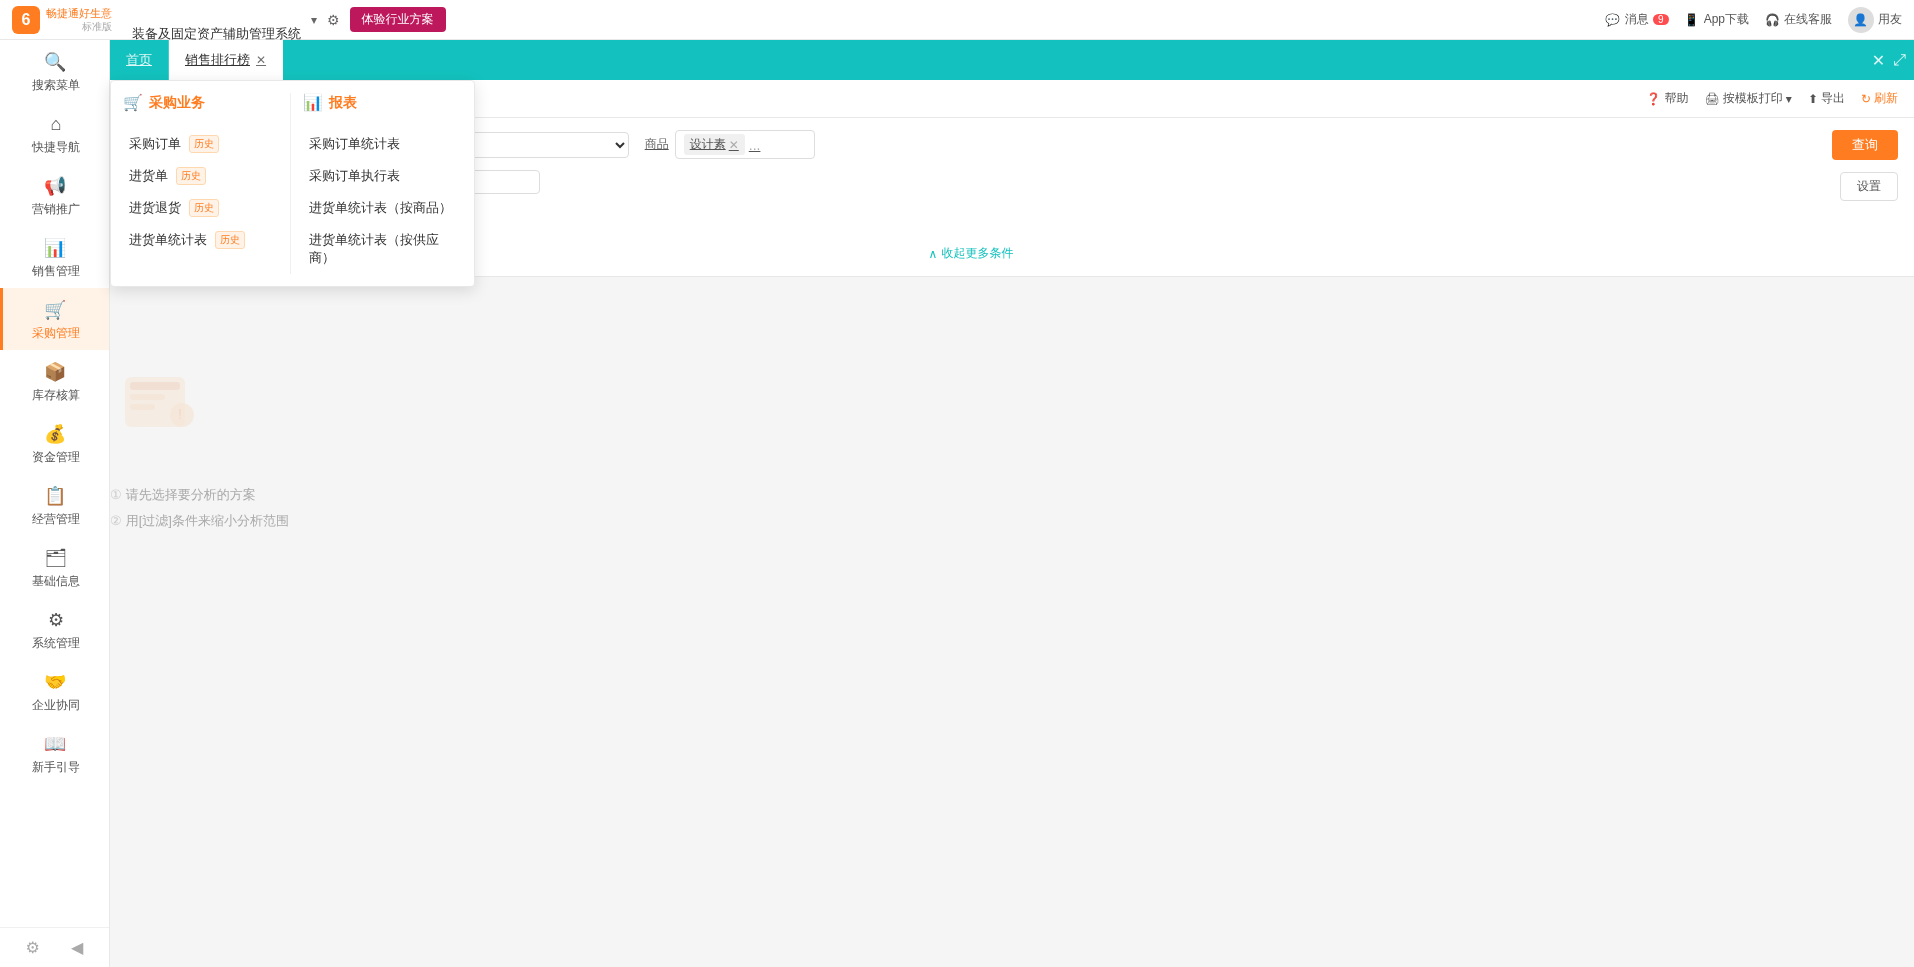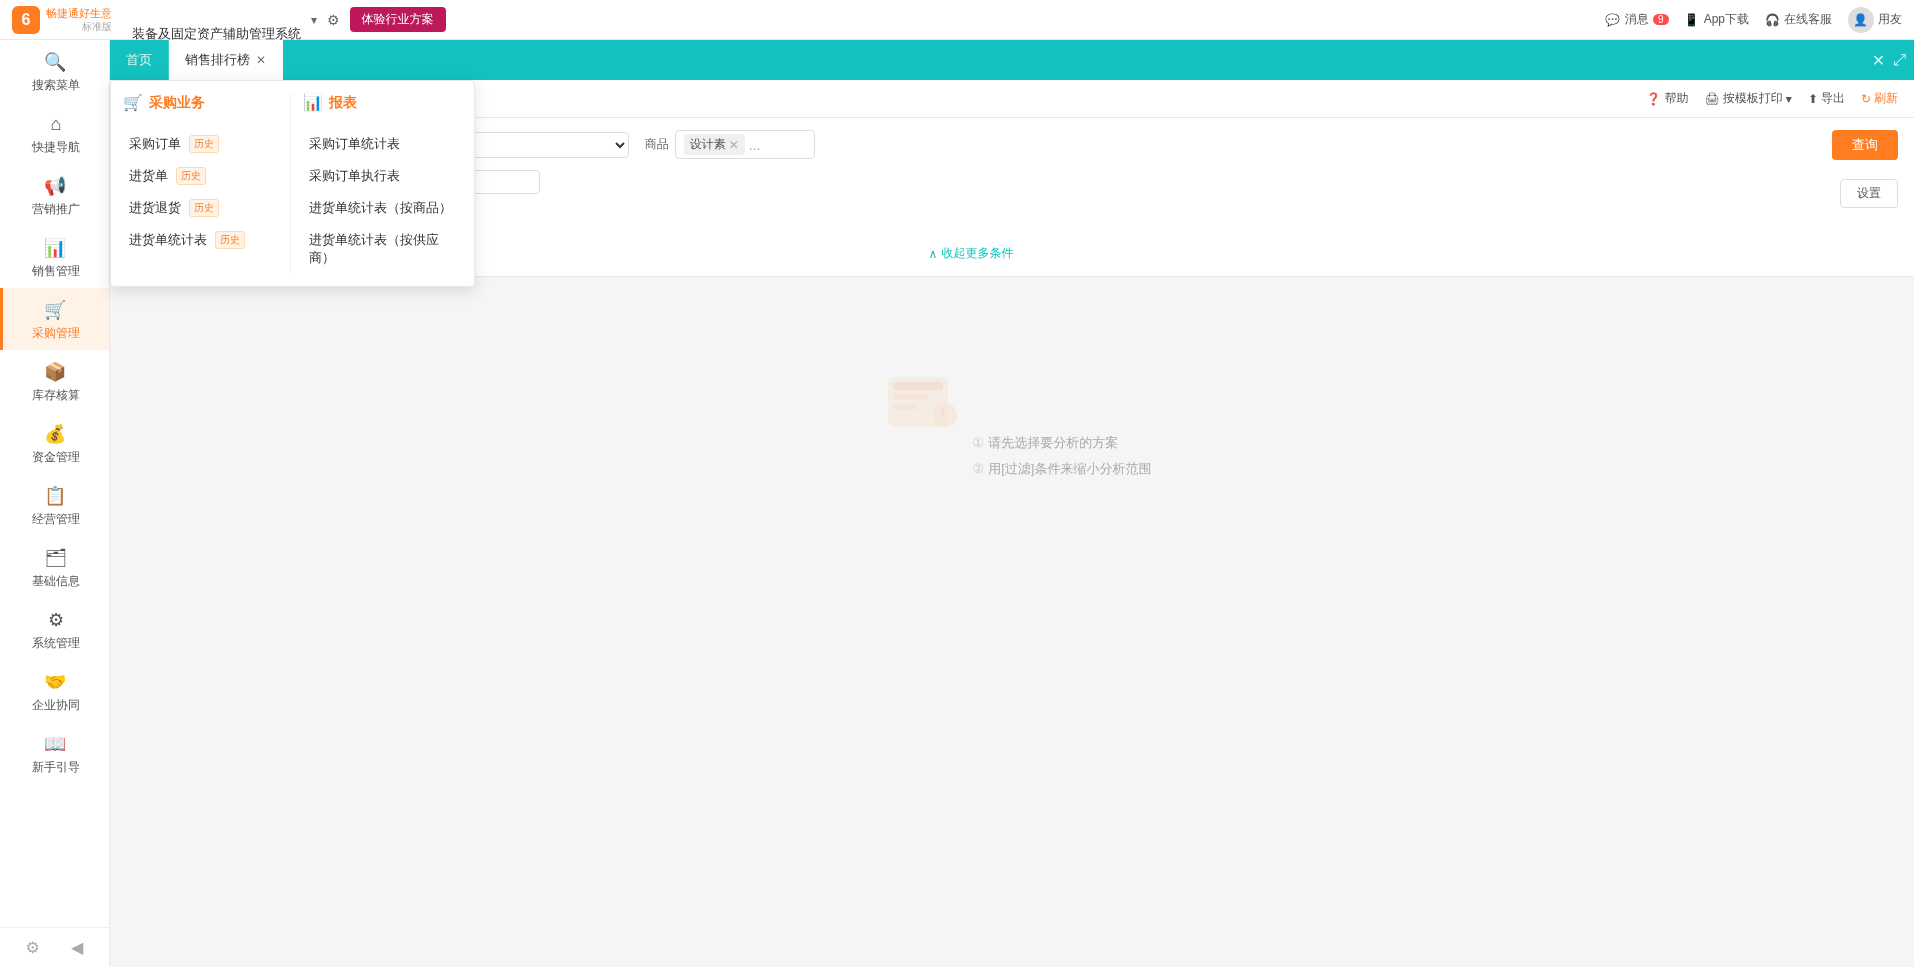--- a/index.html
+++ b/index.html
@@ -161,20 +161,21 @@
     .tab-item {
       display: flex;
       align-items: center;
       padding: 0 16px;
       font-size: 13px;
       cursor: pointer;
       color: rgba(255,255,255,0.85);
       border-right: 1px solid rgba(255,255,255,0.2);
       gap: 6px;
       white-space: nowrap;
+      text-decoration: underline;
     }
     .tab-item.active {
       background: #fff;
       color: #333;
     }
     .tab-close {
       font-size: 12px;
       opacity: 0.7;
       cursor: pointer;
     }
@@ -232,20 +233,21 @@
       gap: 16px;
       margin-bottom: 10px;
       flex-wrap: wrap;
     }
     .filter-item {
       display: flex;
       align-items: center;
       gap: 6px;
       font-size: 12px;
       color: #555;
+      text-decoration: underline;
     }
     .filter-label { color: #666; white-space: nowrap; }
     .filter-input {
       border: 1px solid #ddd;
       border-radius: 4px;
       padding: 4px 8px;
       font-size: 12px;
       color: #333;
       min-width: 140px;
     }
@@ -300,28 +302,29 @@
       color: #555;
       border: 1px solid #ddd;
       border-radius: 4px;
       padding: 5px 16px;
       cursor: pointer;
       font-size: 12px;
     }
     .action-btns {
       display: flex;
       flex-direction: column;
-      gap: 19px;
+      gap: 12px;
       align-items: flex-end;
     }
 
     
     .empty-state {
       display: flex;
-      align-items: flex-end;
+      flex-direction: column;
+      align-items: flex-start;
       justify-content: center;
       padding: 80px 0;
     }
     .empty-hint {
       color: #aaa;
       font-size: 13px;
       line-height: 2;
     }
     .empty-hint .bullet { color: #ccc; margin-right: 4px; }
 

